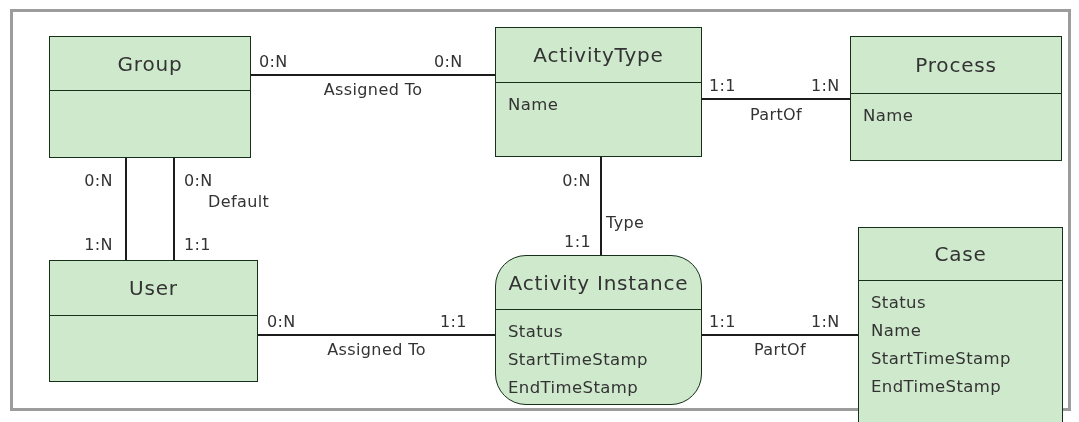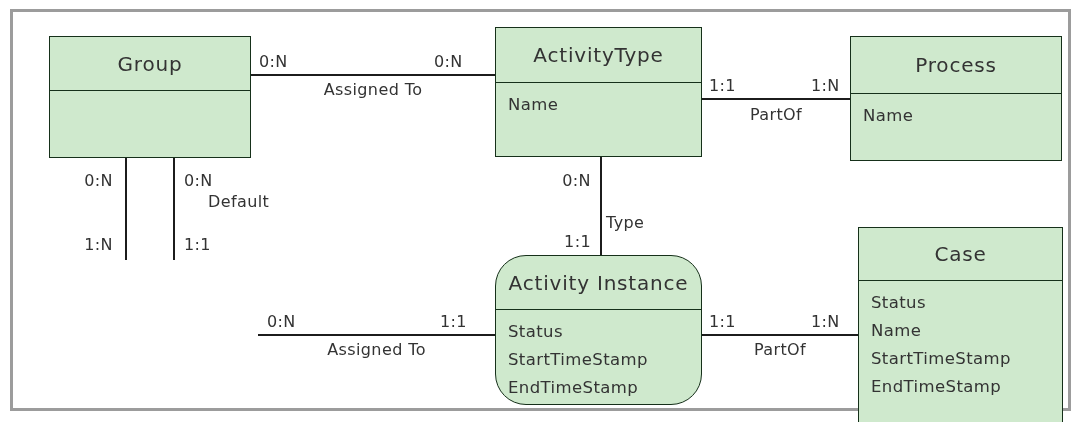--- a/index.html
+++ b/index.html
@@ -95,20 +95,24 @@
       </div>
     </div>
 
     <div class="entity" style="left:837px; top:24px; width:212px; height:125px;">
       <div class="entity-title" style="height:57px;">Process</div>
       <div class="entity-body">
         <div>Name</div>
       </div>
     </div>
 
+    <div class="entity" style="left:36px; top:248px; width:209px; height:122px;">
+      <div class="entity-title" style="height:55px;">User</div>
+      <div class="entity-body"></div>
+    </div>
 
     <div class="entity" style="left:482px; top:243px; width:207px; height:150px;border-radius:31px;">
       <div class="entity-title" style="height:54px;">Activity Instance</div>
       <div class="entity-body">
         <div>Status</div>
         <div>StartTimeStamp</div>
         <div>EndTimeStamp</div>
       </div>
     </div>
 

